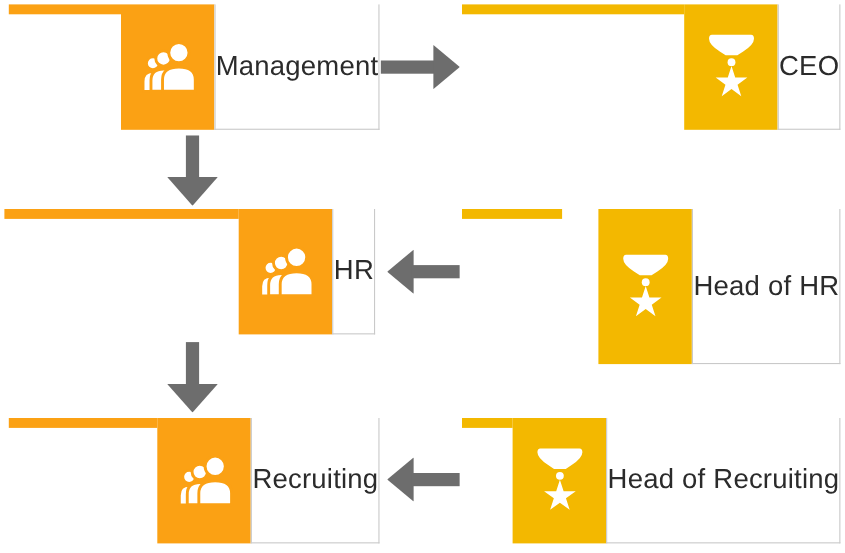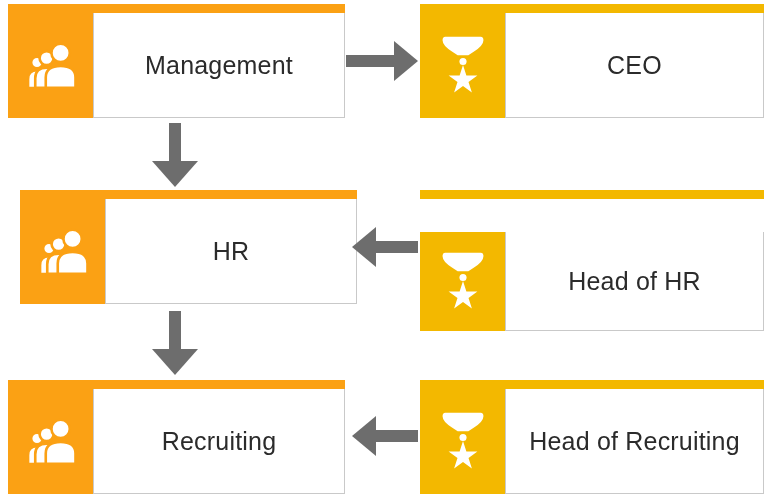--- a/index.html
+++ b/index.html
@@ -1,21 +1,21 @@
 <!DOCTYPE html>
 <html><head>
 <meta charset="utf-8">
 <style>
   html,body{margin:0;padding:0;background:#ffffff;}
   #stage{
     position:relative;width:768px;height:503px;background:#ffffff;
     font-family:"Liberation Sans", sans-serif;overflow:hidden;
   }
   .node{
-    position:absolute;display:flex;flex-direction:column;
+    position:absolute;display:flex;
   }
   .node .topbar{height:9px;width:100%;}
   .node .body{flex:1;display:flex;min-height:0;}
   .node .iconbox{width:85px;display:flex;align-items:center;justify-content:center;}
   .node .content{
     flex:1;background:#ffffff;border:1px solid #C9C9C9;border-top:none;
     display:flex;align-items:center;justify-content:center;
   }
   .node.org .topbar,.node.org .iconbox{background:#FBA114;}
   .node.pos .topbar,.node.pos .iconbox{background:#F3B800;}
@@ -68,21 +68,21 @@
             <polygon points="28,35 31.8,46.7 44.2,46.7 34.2,54 38,65.8 28,58.5 18,65.8 21.8,54 11.8,46.7 24.2,46.7"></polygon>
           </g>
         </svg>
       </div>
       <div class="content">
         <span class="label">CEO</span>
       </div>
     </div>
   </div>
 
-  <div class="node org" style="left:20px;top:190px;width:337px;height:114px;">
+  <div class="node org" style="left:4px;top:190px;width:337px;height:114px;">
     <div class="topbar"></div>
     <div class="body">
       <div class="iconbox">
         <svg width="56" height="56" viewBox="0 0 64 64">
           <g fill="#FFFFFF" stroke="#FBA114">
             <g stroke-width="2.5">
               <circle cx="16" cy="28" r="6.5"></circle>
               <path d="M6 57 V47 Q6 37 16 37 Q26 37 26 47 V57 Z"></path>
             </g>
             <g stroke-width="3">

